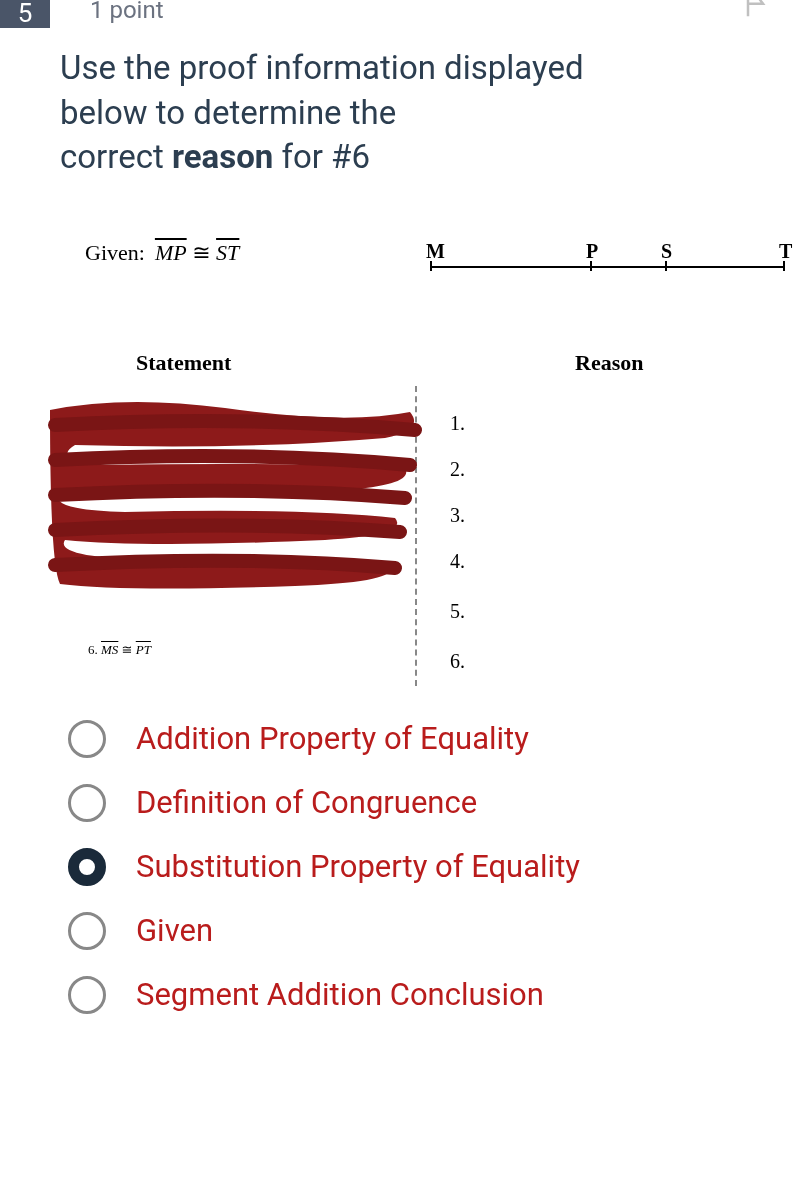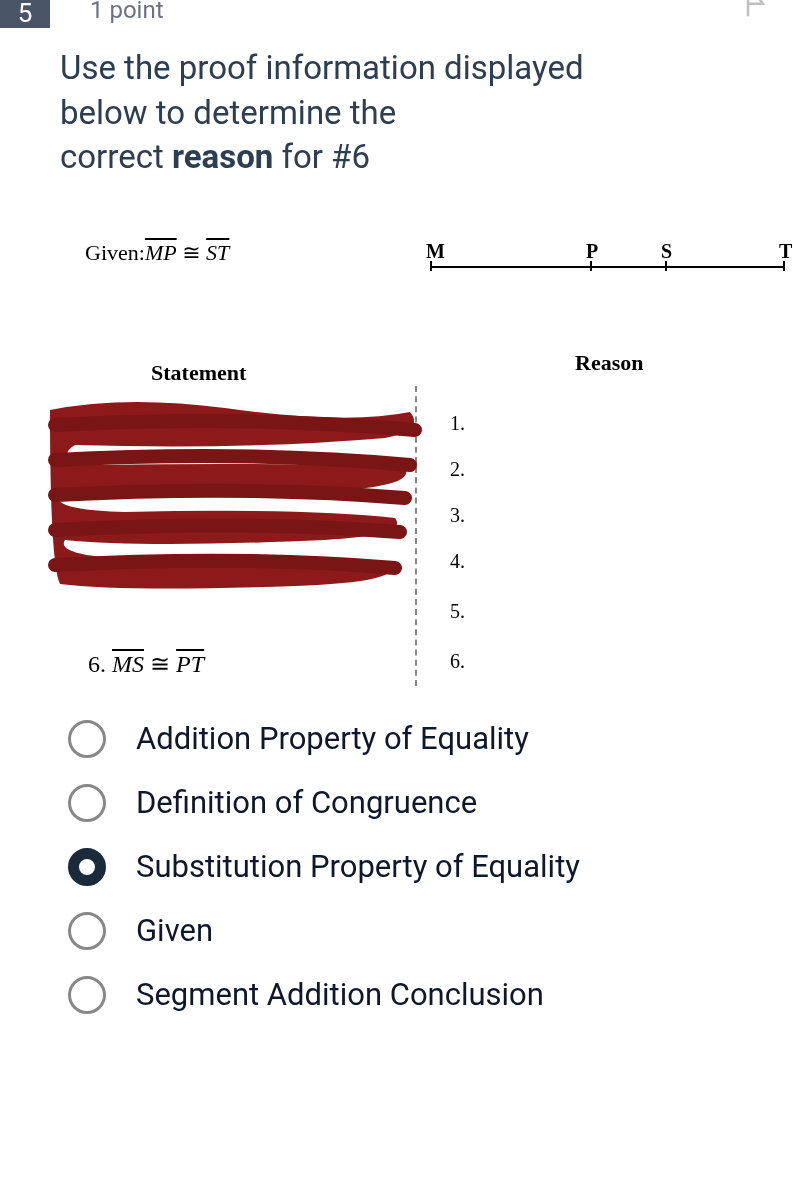--- a/index.html
+++ b/index.html
@@ -62,20 +62,21 @@
       font-family: "Times New Roman", Times, serif;
       color: #000;
       margin-left: 25px;
       margin-bottom: 20px;
       height: 90px;
     }
     .given-line, .conclusion-line {
       font-size: 22px;
       display: flex;
       align-items: center;
+      gap: 10px;
     }
     .conclusion-line { margin-top: 12px; }
     .overline { text-decoration: overline; font-style: italic; display: inline-block; }
     .diagram {
       position: absolute;
       left: 345px;
       top: 8px;
       width: 370px;
       height: 40px;
     }
@@ -107,21 +108,21 @@
       color: #000;
       height: 340px;
       margin-bottom: 30px;
     }
     .col-header {
       position: absolute;
       font-weight: bold;
       font-size: 22px;
       top: 0;
     }
-    .stmt-header { left: 91px; margin-top: 10px; }
+    .stmt-header { left: 76px; }
     .reason-header { left: 515px; }
     .divider {
       position: absolute;
       left: 355px;
       top: 36px;
       height: 300px;
       border-left: 2px dashed #888;
     }
     .scribble {
       position: absolute;
@@ -132,22 +133,22 @@
     }
     .reason-num {
       position: absolute;
       left: 390px;
       font-family: "Times New Roman", Times, serif;
       font-size: 20px;
     }
     .stmt-6 {
       position: absolute;
       left: 28px;
-      top: 300px;
-      font-size: 24px;
+      top: 292px;
+      font-size: 13px;
     }
     .options {
       padding-left: 8px;
     }
     .option {
       display: flex;
       align-items: center;
       gap: 30px;
       margin-bottom: 26px;
       cursor: pointer;
@@ -159,21 +160,21 @@
       border-radius: 50%;
       flex-shrink: 0;
       position: relative;
     }
     .radio.selected {
       border-color: #1a2a3a;
       border-width: 11px;
     }
     .option-label {
       font-size: 31px;
-      color: #0f172a;
+      color: #b91c1c;
     }
   </style>
 </head>
 <body>
 
 <div class="top-bar">
   <div class="question-number-box">5</div>
   <div class="points">1 point</div>
   <svg class="flag-icon" viewBox="0 0 24 24" fill="none" stroke="currentColor" stroke-width="2">
     <path d="M4 21 V3 H16 L13 7 L16 11 H4"></path>

